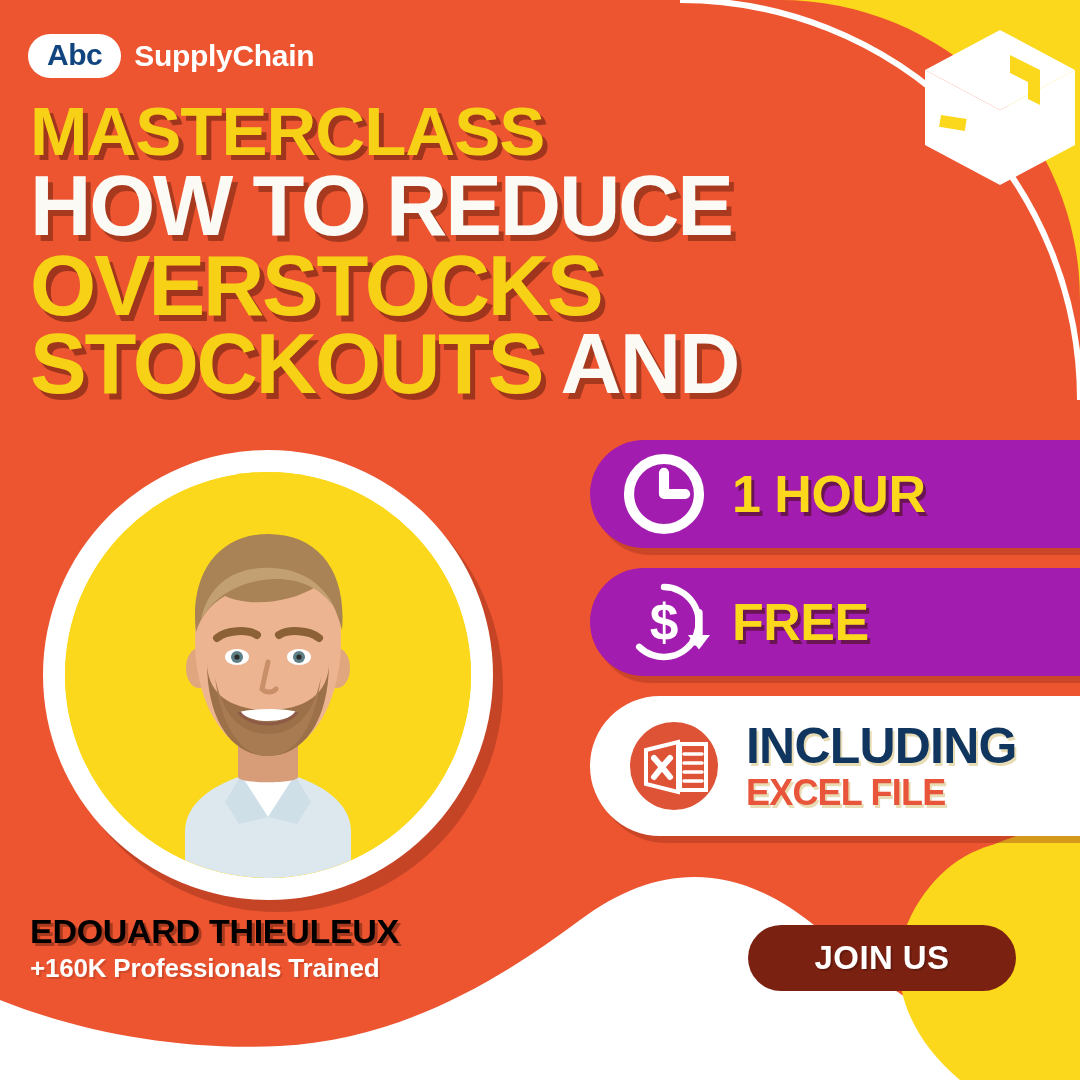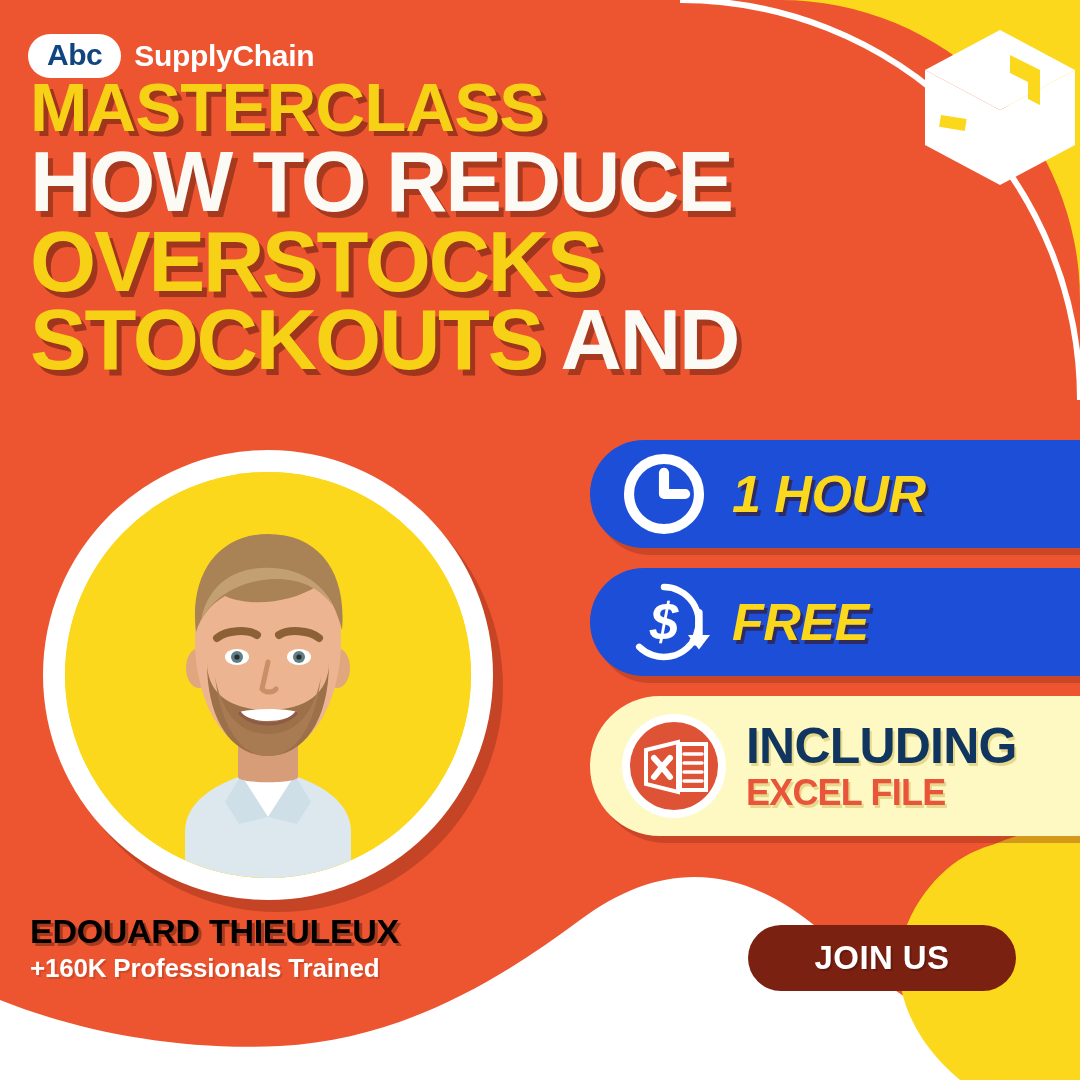--- a/index.html
+++ b/index.html
@@ -61,21 +61,21 @@
     font-size: 30px;
     font-weight: bold;
     letter-spacing: -0.3px;
     line-height: 1;
   }
 
   
   .headline {
     position: absolute;
     left: 30px;
-    top: 76px;
+    top: 100px;
     z-index: 6;
     width: 800px;
   }
   .hl-line {
     line-height: 0.92;
     white-space: nowrap;
     font-weight: bold;
   }
   .hl-masterclass {
     font-size: 69px;
@@ -132,23 +132,23 @@
   }
   .badge {
     display: flex;
     align-items: center;
     height: 108px;
     border-radius: 60px 0 0 60px;
     margin-bottom: 20px;
     padding-left: 28px;
     box-shadow: 6px 7px 0 rgba(150,48,26,0.38);
   }
-  .badge-dark { background: #1d4ed8; font-style: italic; }
+  .badge-dark { background: #a21caf; }
   .badge-yellow {
-    background: #fef9c3;
+    background: #ffffff;
     height: 140px;
     border-radius: 74px 0 0 74px;
     margin-bottom: 0;
   }
   .badge-icon {
     flex: 0 0 auto;
     width: 92px;
     height: 92px;
     display: flex;
     align-items: center;

